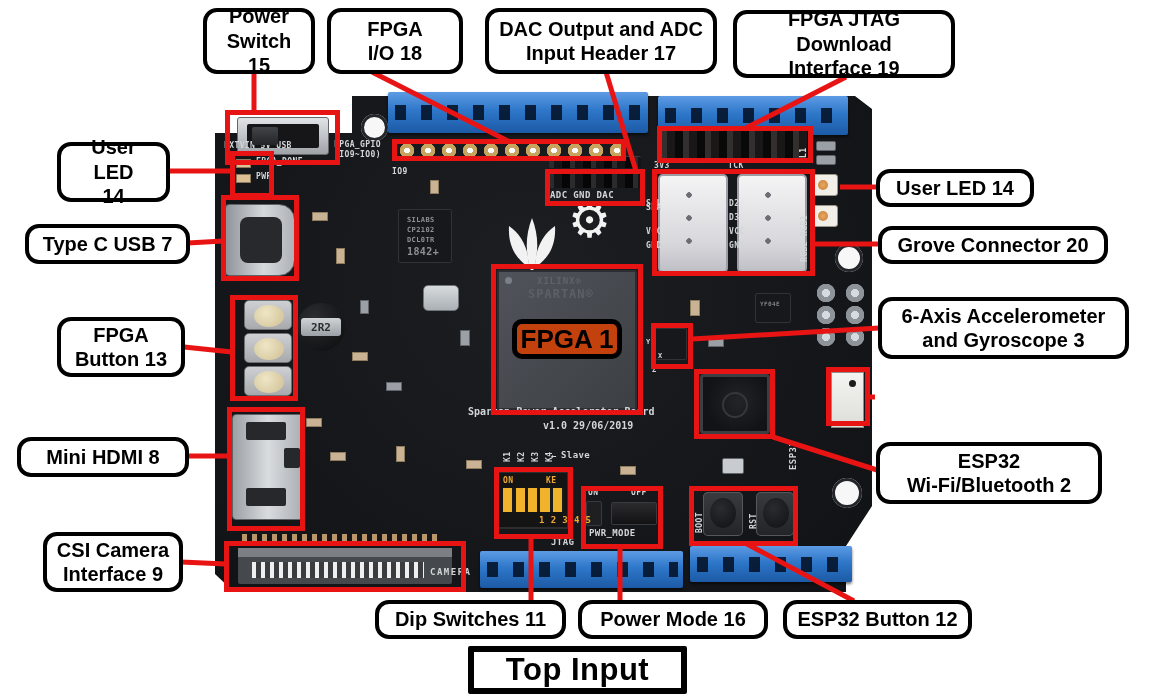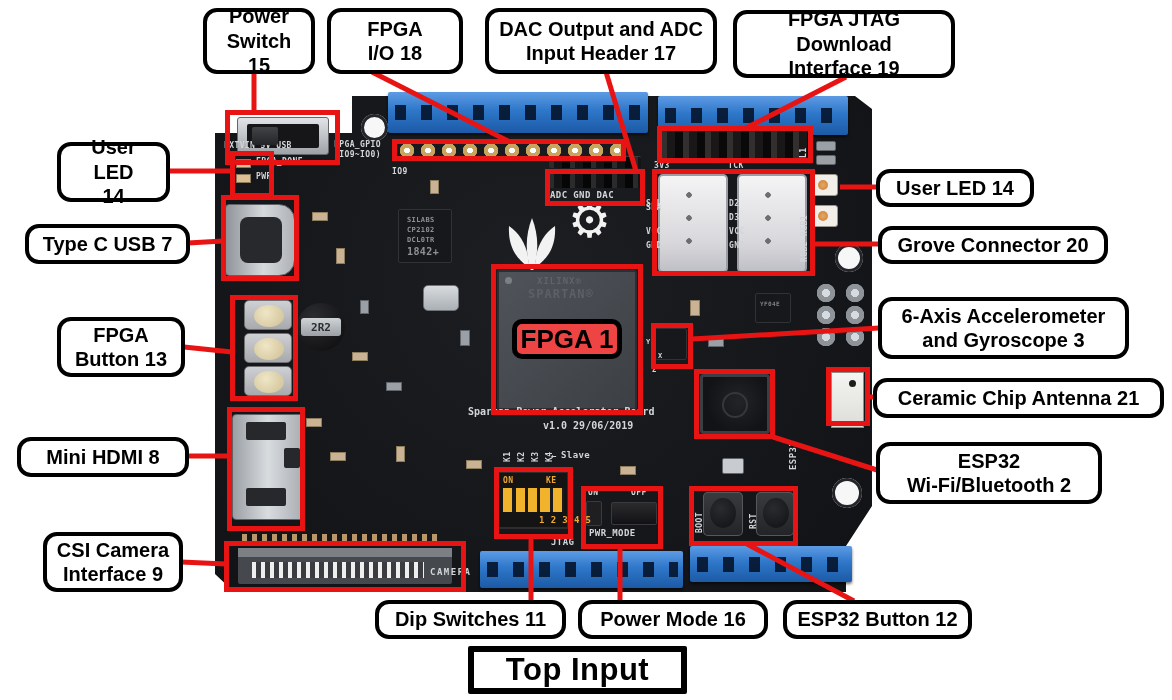--- a/index.html
+++ b/index.html
@@ -42,21 +42,21 @@
 
   
   .rbox{position:absolute;border:5px solid var(--red);z-index:40;}
   #lines{position:absolute;inset:0;z-index:38;pointer-events:none;}
   .callout{position:absolute;display:flex;align-items:center;justify-content:center;
     text-align:center;background:#fff;border:4px solid #000;border-radius:14px;
     font-weight:bold;font-size:20px;line-height:1.22;white-space:pre-line;
     z-index:50;padding:2px 8px;color:#000;}
   .callout.square{border-radius:2px;border-width:6px;font-size:31px;letter-spacing:.5px;}
   .chip-label{position:absolute;display:flex;align-items:center;justify-content:center;
-    background:#ef4444;border:5px solid #000;border-radius:10px;font-weight:bold;
+    background:#c2410c;border:5px solid #000;border-radius:10px;font-weight:bold;
     font-size:26px;z-index:45;color:#000;}
 
   .grove-body{background:linear-gradient(180deg,#f4f4f5,#d8d8dc 70%,#bfbfc6);
     border:2px solid #9c9ca4;border-radius:5px;z-index:5;}
   .grove-cavity{position:absolute;left:14px;top:8px;width:30px;height:78%;
     background:linear-gradient(90deg,#c3c3c9,#efeff1);border-radius:3px;
     background-image:radial-gradient(circle 5px at 50% 11px,#6d6d74 0 2.5px,rgba(0,0,0,0) 3px);
     background-size:100% 23px;background-repeat:repeat-y;}
   .btn-fpga{background:linear-gradient(180deg,#cfd0d3,#a7a9ad);border-radius:5px;
     border:1px solid #6e7074;z-index:5;}
@@ -288,21 +288,20 @@
   <div class="callout" style="left:25px;top:224px;width:165px;height:40px;">Type C USB 7</div>
   <div class="callout" style="left:57px;top:317px;width:128px;height:60px;">FPGA
 Button 13</div>
   <div class="callout" style="left:17px;top:437px;width:172px;height:40px;">Mini HDMI 8</div>
   <div class="callout" style="left:43px;top:532px;width:140px;height:60px;">CSI Camera
 Interface 9</div>
   <div class="callout" style="left:876px;top:169px;width:158px;height:38px;">User LED 14</div>
   <div class="callout" style="left:878px;top:226px;width:230px;height:38px;">Grove Connector 20</div>
   <div class="callout" style="left:878px;top:297px;width:251px;height:62px;">6-Axis Accelerometer
 and Gyroscope 3</div>
-  <div class="callout" style="left:873px;top:378px;width:291px;height:40px;">Ceramic Chip Antenna 21</div>
   <div class="callout" style="left:876px;top:442px;width:226px;height:62px;">ESP32
 Wi-Fi/Bluetooth 2</div>
   <div class="callout" style="left:375px;top:600px;width:191px;height:39px;">Dip Switches 11</div>
   <div class="callout" style="left:578px;top:600px;width:190px;height:39px;">Power Mode 16</div>
   <div class="callout" style="left:783px;top:600px;width:189px;height:39px;">ESP32 Button 12</div>
 
   <div class="chip-label" style="left:512px;top:319px;width:110px;height:40px;">FPGA 1</div>
   <div class="callout square" style="left:468px;top:646px;width:219px;height:48px;">Top Input</div>
 
 </div>

